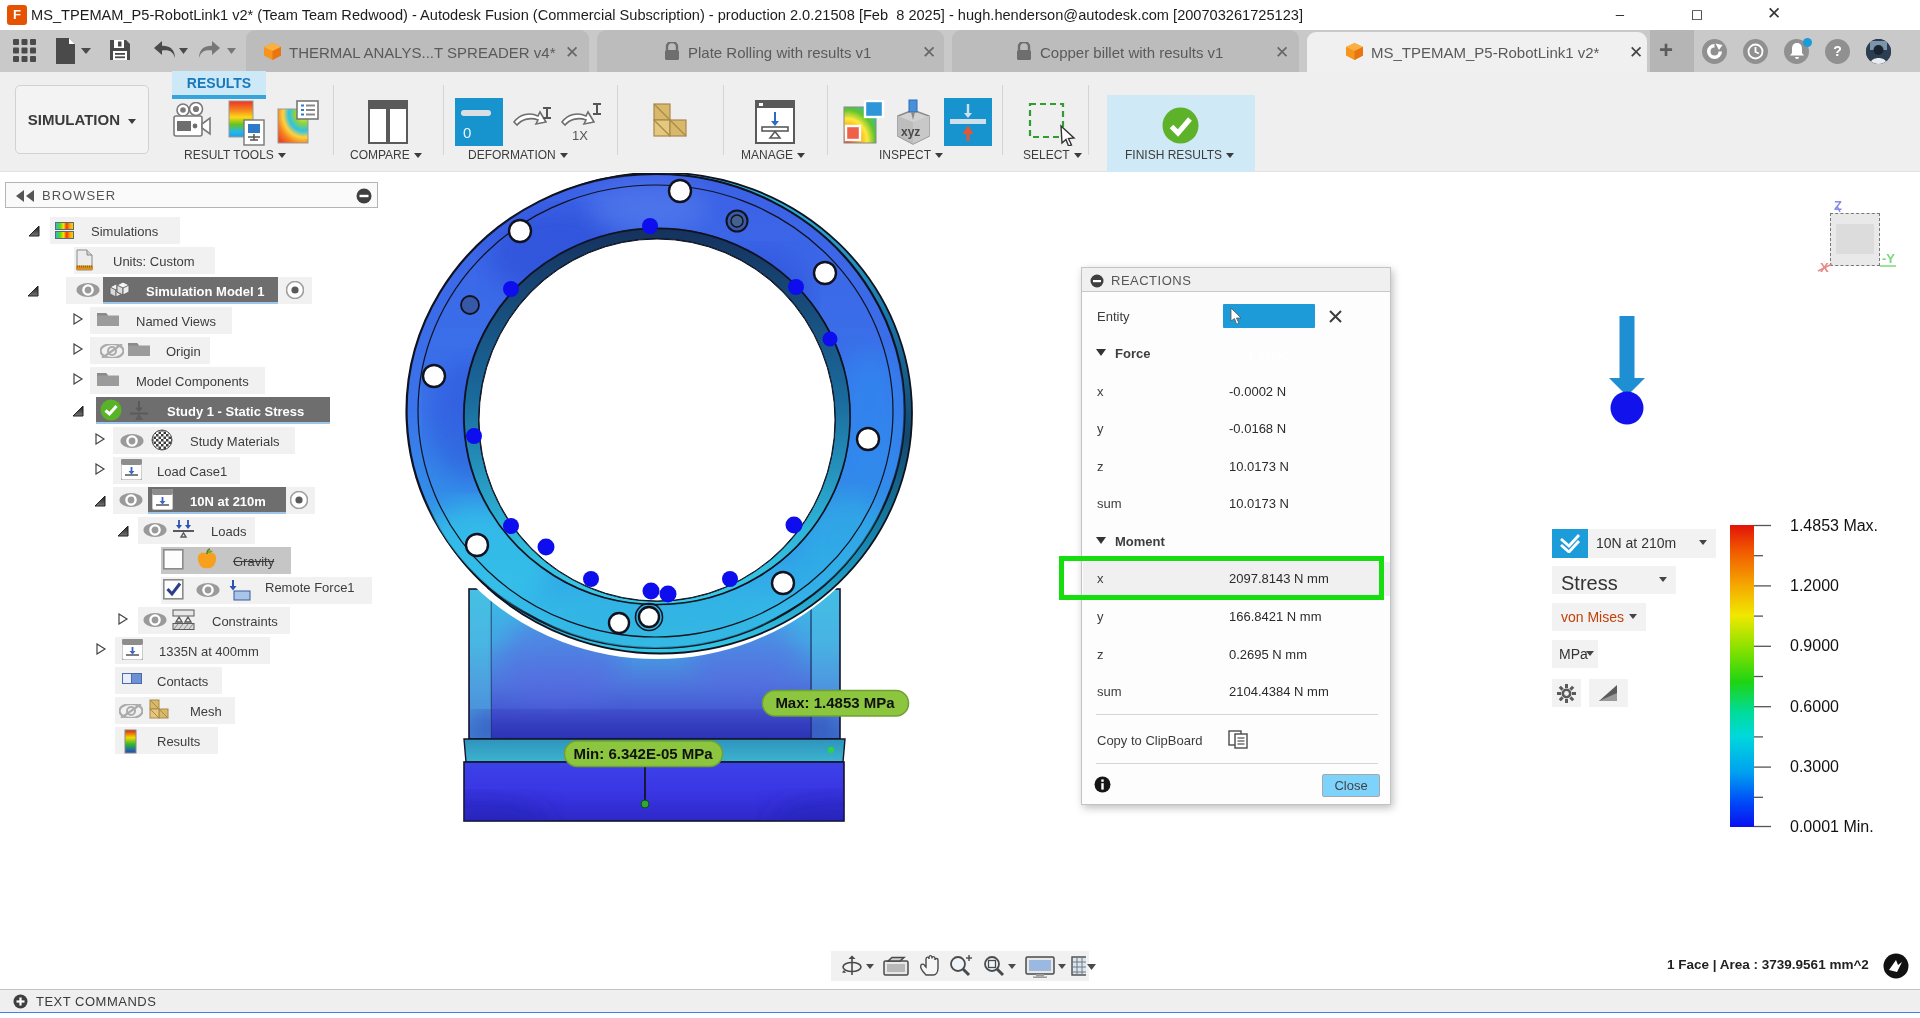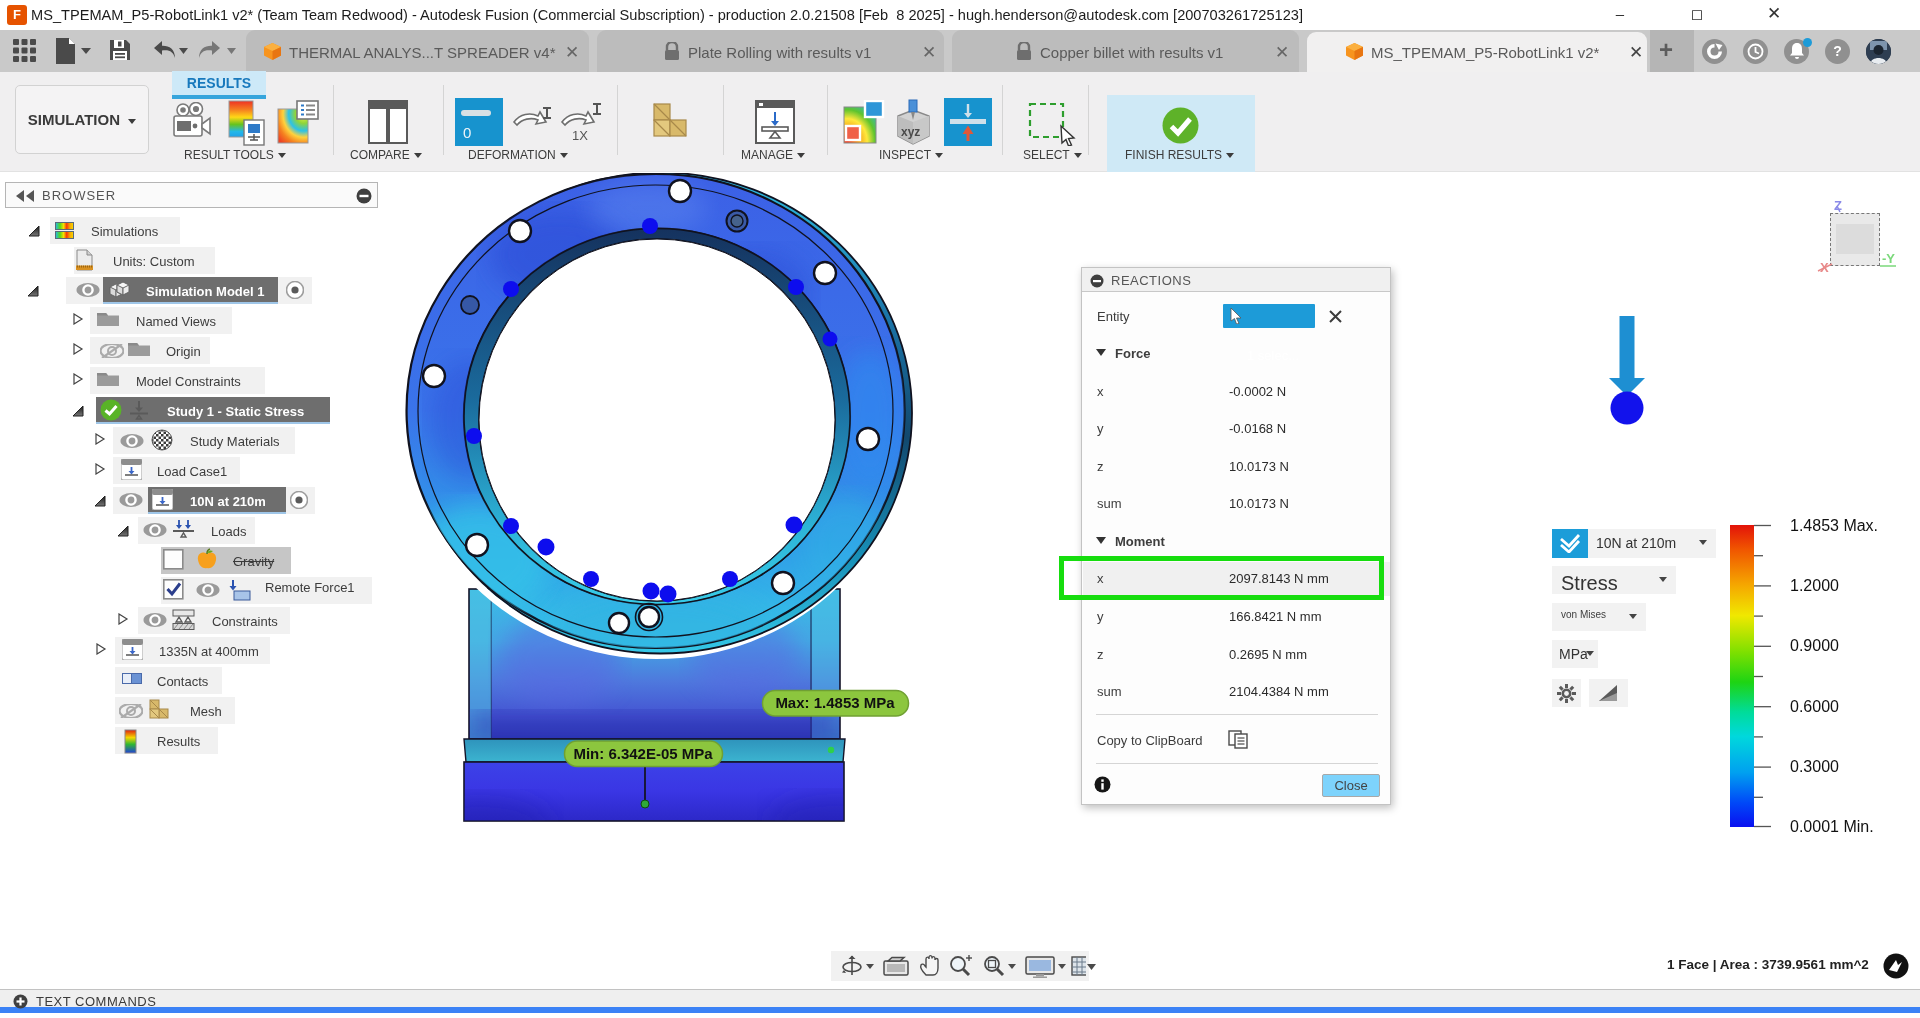--- a/index.html
+++ b/index.html
@@ -51,21 +51,21 @@
 #closebtn { position:absolute; left:240px; top:506px; width:58px; height:23px; background:#7dd3fc; border:1px solid #a8a8a8; border-radius:2px; font-size:13px; color:#444; text-align:center; line-height:21px; }
 
 
 .ldd { background:#f2f2f2; font-size:14px; color:#333; }
 .ldd .c { position:absolute; right:9px; top:11px; width:0; height:0; border-left:4px solid transparent; border-right:4px solid transparent; border-top:5px solid #444; }
 .ticklbl { position:absolute; font-size:16px; color:#111; white-space:nowrap; }
 
 
 #navbar { left:831px; top:951px; width:258px; height:30px; background:#f1f1f1; }
 #statustxt { left:1667px; top:957px; font-size:13.5px; font-weight:bold; color:#222; }
-#textcmd { left:0; top:989px; width:1920px; height:24px; background:#efefef; border-top:1px solid #c2c2c2; border-bottom:6px solid #3b82f6; }
+#textcmd { left:0; top:989px; width:1920px; height:24px; background:#efefef; border-top:1px solid #c2c2c2; border-bottom:1px solid #3b82f6; }
 #textcmd .t { position:absolute; left:36px; top:4px; font-size:13px; color:#3a3a3a; letter-spacing:0.5px; }
 </style>
 </head>
 <body>
 <div id="stage">
 
   <div id="titlebar" class="abs">
     <div id="appicon" class="abs">F</div>
     <div id="title" class="abs">MS_TPEMAM_P5-RobotLink1 v2* (Team Team Redwood) - Autodesk Fusion (Commercial Subscription) - production 2.0.21508 [Feb&nbsp; 8 2025] - hugh.henderson@autodesk.com [200703261725123]</div>
     <div class="winbtn abs" style="left:1606px;">–</div>
@@ -624,21 +624,21 @@
       </svg>
     <div class="rtxt abs" style="left:166px;top:344px;">Origin</div>
 
     <div class="rowbg abs" style="left:90px;top:367px;width:175px;"></div>
     <svg class="abs" style="left:73px;top:373px;" width="12" height="12" viewBox="0 0 12 12">
         <use href="#twe"></use>
       </svg>
     <svg class="abs" style="left:97px;top:371px;" width="22" height="15" viewBox="0 0 22 15">
         <use href="#folder"></use>
       </svg>
-    <div class="rtxt abs" style="left:136px;top:374px;">Model Constraints</div>
+    <div class="rtxt abs" style="left:136px;top:374px;">Model Components</div>
 
     <div class="rowsel abs" style="left:96px;top:397px;width:234px;"></div>
     <svg class="abs" style="left:72px;top:405px;" width="12" height="12" viewBox="0 0 12 12">
         <use href="#twc"></use>
       </svg>
     <svg class="abs" style="left:100px;top:399px;" width="22" height="22" viewBox="0 0 22 22">
         <circle cx="11" cy="11" r="10.5" fill="#59b327"></circle>
         <path d="M5.5 11.5 L9.5 15 L16.5 7" fill="none" stroke="#fff" stroke-width="3"></path>
       </svg>
     <svg class="abs" style="left:128px;top:400px;" width="22" height="20" viewBox="0 0 22 20">
@@ -885,21 +885,21 @@
           </g>
         </svg>
       <div class="abs" style="left:44px;top:6px;font-size:14px;color:#333;">10N at 210m</div>
       <div class="c"></div>
     </div>
     <div class="ldd abs" style="left:1552px;top:566px;width:124px;height:28px;">
       <div class="abs" style="left:9px;top:6px;font-size:20px;color:#333;">Stress</div>
         <div class="c"></div>
     </div>
     <div class="ldd abs" style="left:1552px;top:603px;width:94px;height:28px;">
-      <div class="abs" style="left:9px;top:6px;font-size:10px;color:#404040;">von Mises</div>
+      <div class="abs" style="left:9px;top:6px;font-size:14px;color:#c2410c;">von Mises</div>
         <div class="c"></div>
     </div>
     <div class="ldd abs" style="left:1552px;top:640px;width:46px;height:28px;">
       <div class="abs" style="left:7px;top:6px;font-size:14px;color:#333;">MPa</div>
         <div class="c" style="right:4px;"></div>
     </div>
     <div class="ldd abs" style="left:1552px;top:679px;width:29px;height:28px;">
       <svg class="abs" style="left:4px;top:4px;" width="21" height="21" viewBox="0 0 21 21">
           <g fill="#5a5a5a">
             <circle cx="10.5" cy="10.5" r="5"></circle>

